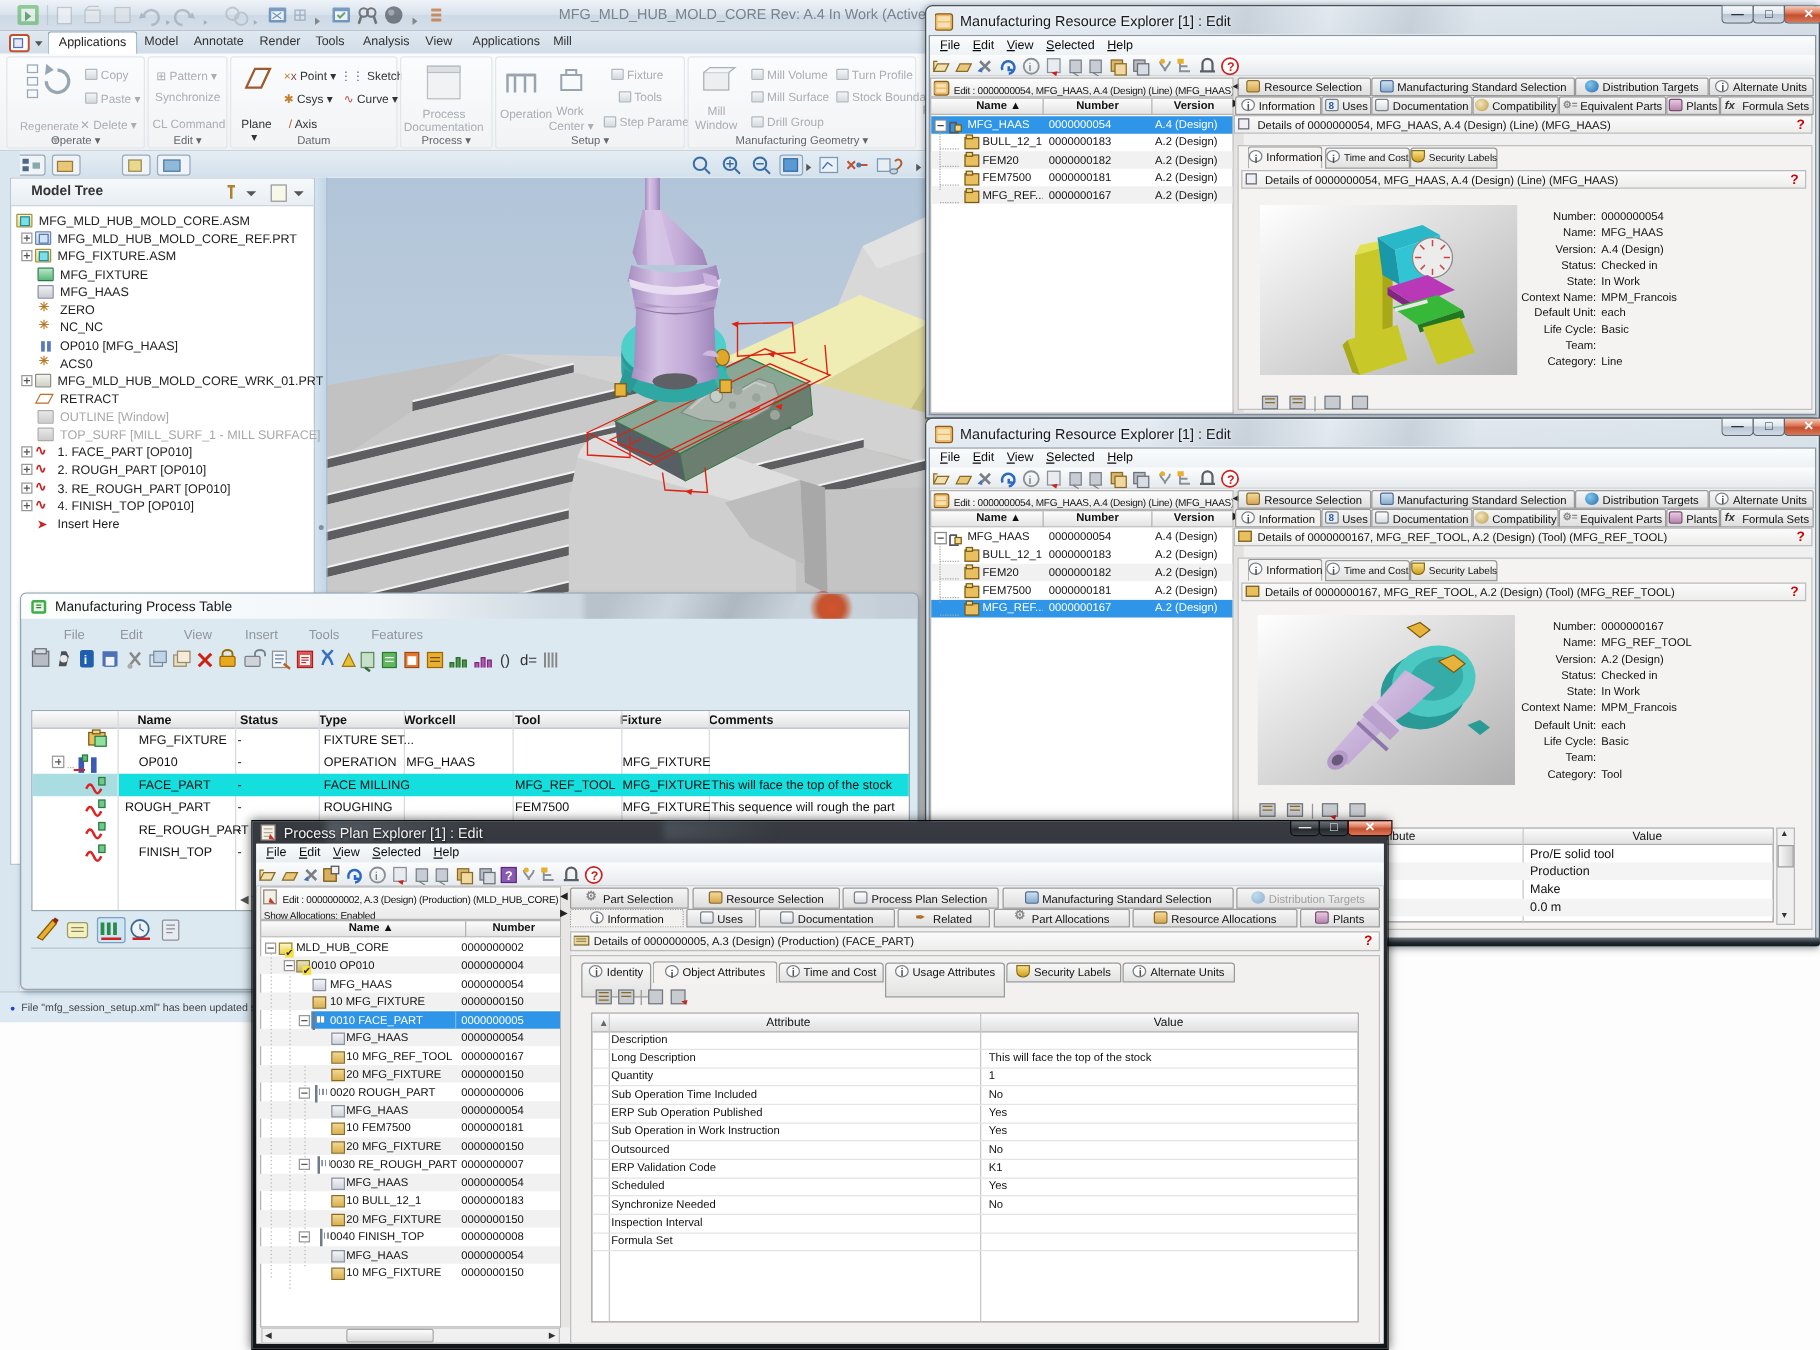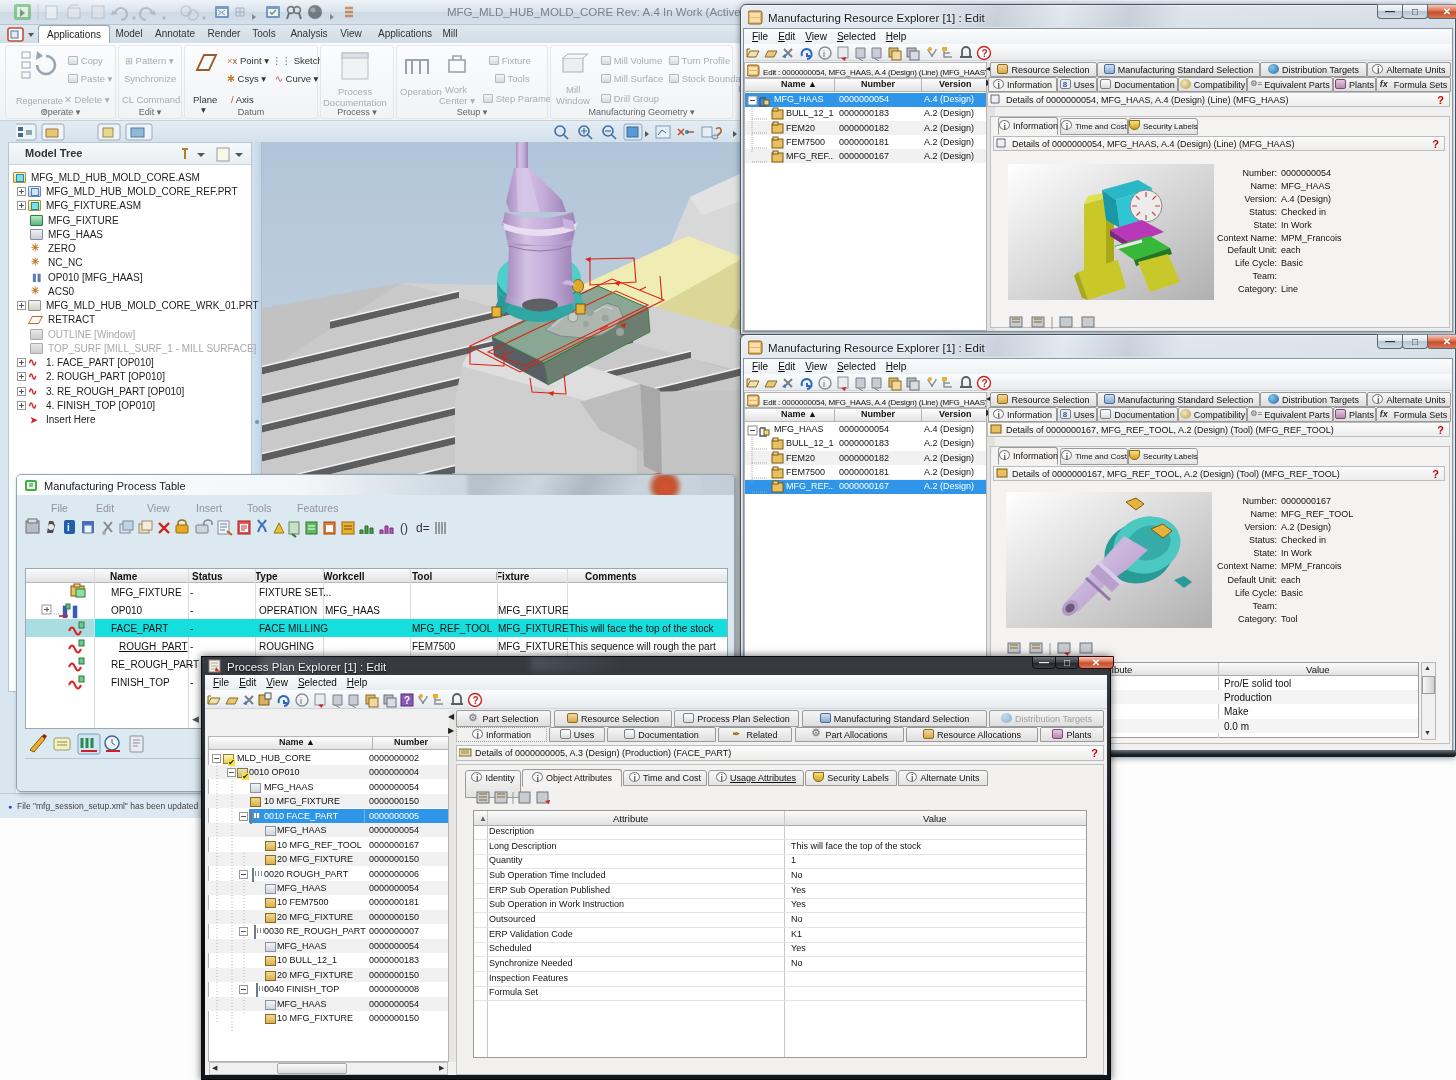--- a/index.html
+++ b/index.html
@@ -534,21 +534,21 @@
   </svg>
 
   <div class="abs" style="left:9px;top:94px;width:703px;height:161px;background:#fff;border:1px solid #9aa8b4;"></div>
   <div class="abs" style="left:10px;top:95px;width:701px;height:14px;background:linear-gradient(#fcfcfc,#e2e2e2);border-bottom:1px solid #b0b8c0;"></div>
   <div class="abs ptxt" style="left:94px;top:97px;font-weight:bold;">Name</div>
   <div class="abs ptxt" style="left:176px;top:97px;font-weight:bold;">Status</div>
   <div class="abs ptxt" style="left:239px;top:97px;font-weight:bold;">Type</div>
   <div class="abs ptxt" style="left:307px;top:97px;font-weight:bold;">Workcell</div>
   <div class="abs ptxt" style="left:396px;top:97px;font-weight:bold;">Tool</div>
   <div class="abs ptxt" style="left:480px;top:97px;font-weight:bold;">Fixture</div>
-  <div class="abs ptxt" style="left:551px;top:97px;font-weight:bold;margin-left:18px;">Comments</div>
+  <div class="abs ptxt" style="left:551px;top:97px;font-weight:bold;">Comments</div>
   <div class="abs" style="left:78px;top:95px;width:1px;height:159px;background:#d8dce0;"></div>
   <div class="abs" style="left:172px;top:95px;width:1px;height:159px;background:#d8dce0;"></div>
   <div class="abs" style="left:239px;top:95px;width:1px;height:159px;background:#d8dce0;"></div>
   <div class="abs" style="left:307px;top:95px;width:1px;height:159px;background:#d8dce0;"></div>
   <div class="abs" style="left:394px;top:95px;width:1px;height:159px;background:#d8dce0;"></div>
   <div class="abs" style="left:481px;top:95px;width:1px;height:159px;background:#d8dce0;"></div>
   <div class="abs" style="left:551px;top:95px;width:1px;height:159px;background:#d8dce0;"></div>
 
   <div class="abs ptxt" style="left:95px;top:113px;">MFG_FIXTURE</div>
     <div class="abs ptxt" style="left:174px;top:113px;">-</div>
@@ -559,21 +559,21 @@
     <div class="abs ptxt" style="left:309px;top:131px;">MFG_HAAS</div>
     <div class="abs ptxt" style="left:482px;top:131px;">MFG_FIXTURE</div>
   <div class="abs" style="left:10px;top:145px;width:68px;height:18px;background:#a9dde2;"></div>
   <div class="abs" style="left:79px;top:145px;width:632px;height:18px;background:#14dede;"></div>
   <div class="abs ptxt" style="left:95px;top:149px;">FACE_PART</div>
     <div class="abs ptxt" style="left:174px;top:149px;">-</div>
     <div class="abs ptxt" style="left:243px;top:149px;">FACE MILLING</div>
     <div class="abs ptxt" style="left:396px;top:149px;">MFG_REF_TOOL</div>
     <div class="abs ptxt" style="left:482px;top:149px;">MFG_FIXTURE</div>
     <div class="abs ptxt" style="left:553px;top:149px;">This will face the top of the stock</div>
-  <div class="abs ptxt" style="left:103px;top:167px;text-decoration:underline;">ROUGH_PART</div>
+  <div class="abs ptxt" style="left:84px;top:167px;">ROUGH_PART</div>
     <div class="abs ptxt" style="left:174px;top:167px;">-</div>
     <div class="abs ptxt" style="left:243px;top:167px;">ROUGHING</div>
     <div class="abs ptxt" style="left:396px;top:167px;">FEM7500</div>
     <div class="abs ptxt" style="left:482px;top:167px;">MFG_FIXTURE</div>
     <div class="abs ptxt" style="left:553px;top:167px;">This sequence will rough the part</div>
   <div class="abs ptxt" style="left:95px;top:185px;">RE_ROUGH_PART</div>
     <div class="abs ptxt" style="left:174px;top:185px;">-</div>
   <div class="abs ptxt" style="left:95px;top:203px;">FINISH_TOP</div>
     <div class="abs ptxt" style="left:174px;top:203px;">-</div>
 
@@ -1024,20 +1024,24 @@
       <text x="197" y="12" font-size="10" fill="#fff" font-weight="bold">?</text>
     <path d="M212 4 c0 4 4 4 4 8 m4 -8 c0 4 -4 4 -4 8" stroke="#8a9098" stroke-width="1.5" fill="none"></path>
       <circle cx="214" cy="4" r="2" fill="#e8b030"></circle>
     <path d="M228 4 v8 h8 m-8 -4 h6" stroke="#8a9098" stroke-width="1.5" fill="none"></path>
       <rect x="226" y="2" width="5" height="4" fill="#e8b030"></rect>
     <path d="M246 6 a4 4 0 0 1 8 0 v6 h-8z m-2 6 h12" fill="none" stroke="#5a5f65" stroke-width="1.8"></path>
     <circle cx="268" cy="8" r="6.5" fill="#fff" stroke="#cc2222" stroke-width="1.4"></circle>
       <text x="265.5" y="12" font-size="10" fill="#cc2222" font-weight="bold">?</text>
   </svg>
 
+  <div class="ehead" style="left:7px;top:53px;width:241px;height:27px;"><svg width="14" height="13" style="vertical-align:-2px;margin:1px 2px 0 1px;">
+        <rect x="1" y="1" width="10" height="11" fill="#f4f0e8" stroke="#8a8478"></rect>
+        <path d="M6 7 l4 5 -5 -1z" fill="#cc3322"></path>
+      </svg>Edit : 0000000002, A.3 (Design) (Production) (MLD_HUB_CORE)<br><span style="margin-left:2px;">Show Allocations: Enabled</span></div>
   <div class="ecolh" style="left:7px;top:80px;width:241px;">
     <b style="left:70px;">Name ▲</b>
       <b style="left:185px;">Number</b>
     <i style="position:absolute;left:163px;top:0;width:1px;height:13px;background:#b4b4b4;"></i>
   </div>
   <div class="abs" style="left:7px;top:94px;width:241px;height:312px;background:#fff;border:1px solid #b4b4b4;border-top:none;"></div>
   <div id="ppetree" class="abs" style="left:7px;top:97px;width:240px;height:280px;">
     <div class="abs" style="left:0;top:12px;width:240px;height:14px;background:#f1f1f1;"></div>
     <div class="abs" style="left:0;top:41px;width:240px;height:14px;background:#f1f1f1;"></div>
     <div class="abs" style="left:0;top:70px;width:240px;height:14px;background:#f1f1f1;"></div>
@@ -1158,21 +1162,21 @@
   <div class="etab" style="left:839px;top:71px;width:64px;"><b class="ti pl"></b>Plants</div>
   <div class="dbar" style="left:255px;top:89px;width:648px;height:16px;"><svg width="13" height="12" style="vertical-align:-2px;margin:0 3px 0 2px;">
         <rect x="0" y="3" width="12" height="7" fill="#e8d8a0" stroke="#7a6a30"></rect>
         <path d="M2 5 h8 M2 7 h8" stroke="#9a8a50"></path>
       </svg>Details of 0000000005, A.3 (Design) (Production) (FACE_PART)<span class="redq" style="position:absolute;right:5px;top:1px;">?</span></div>
 
   <div class="abs" style="left:255px;top:108px;width:648px;height:311px;background:#f2f1f0;border:1px solid #c0c0c0;"></div>
   <div class="itab" style="left:264px;top:114px;width:56px;height:28px;line-height:15px;"><b class="ti inf"></b>Identity</div>
   <div class="itab on" style="left:321px;top:113px;width:100px;"><b class="ti inf"></b>Object Attributes</div>
   <div class="itab" style="left:422px;top:114px;width:84px;height:16px;line-height:15px;"><b class="ti inf"></b>Time and Cost</div>
-  <div class="itab" style="left:507px;top:114px;width:96px;height:16px;line-height:15px;text-decoration:underline;"><b class="ti inf"></b>Usage Attributes</div>
+  <div class="itab" style="left:507px;top:114px;width:96px;height:28px;line-height:15px;"><b class="ti inf"></b>Usage Attributes</div>
   <div class="itab" style="left:604px;top:114px;width:92px;height:16px;line-height:15px;"><b class="ti shld"></b>Security Labels</div>
   <div class="itab" style="left:697px;top:114px;width:90px;height:16px;line-height:15px;"><b class="ti inf"></b>Alternate Units</div>
   <svg class="abs" style="left:274px;top:134px;" width="100" height="16">
     <g fill="#c8ccd0" stroke="#70767c">
         <rect x="2" y="2" width="12" height="11"></rect>
         <rect x="20" y="2" width="12" height="11"></rect>
         <rect x="44" y="2" width="11" height="11"></rect>
         <rect x="62" y="2" width="11" height="11"></rect>
       </g>
     <path d="M4 4 h8 M4 7 h8 M4 10 h8 M22 4 h8 M22 7 h8" stroke="#8a6a20"></path>
@@ -1210,18 +1214,18 @@
     <i class="abs" style="left:1px;top:101px;width:612px;height:1px;background:#e4e4e4;"></i>
     <span class="prt" style="left:16px;top:103px;color:#111;">ERP Validation Code</span>
     <span class="prt" style="left:318px;top:103px;color:#111;">K1</span>
     <i class="abs" style="left:1px;top:116px;width:612px;height:1px;background:#e4e4e4;"></i>
     <span class="prt" style="left:16px;top:117px;color:#111;">Scheduled</span>
     <span class="prt" style="left:318px;top:117px;color:#111;">Yes</span>
     <i class="abs" style="left:1px;top:130px;width:612px;height:1px;background:#e4e4e4;"></i>
     <span class="prt" style="left:16px;top:132px;color:#111;">Synchronize Needed</span>
     <span class="prt" style="left:318px;top:132px;color:#111;">No</span>
     <i class="abs" style="left:1px;top:145px;width:612px;height:1px;background:#e4e4e4;"></i>
-    <span class="prt" style="left:16px;top:147px;color:#111;">Inspection Features</span>
+    <span class="prt" style="left:16px;top:147px;color:#111;">Inspection Interval</span>
     <i class="abs" style="left:1px;top:160px;width:612px;height:1px;background:#e4e4e4;"></i>
     <span class="prt" style="left:16px;top:161px;color:#111;">Formula Set</span>
     <i class="abs" style="left:1px;top:174px;width:612px;height:1px;background:#e4e4e4;"></i>
   </div>
 </div>
 
 </body></html>

